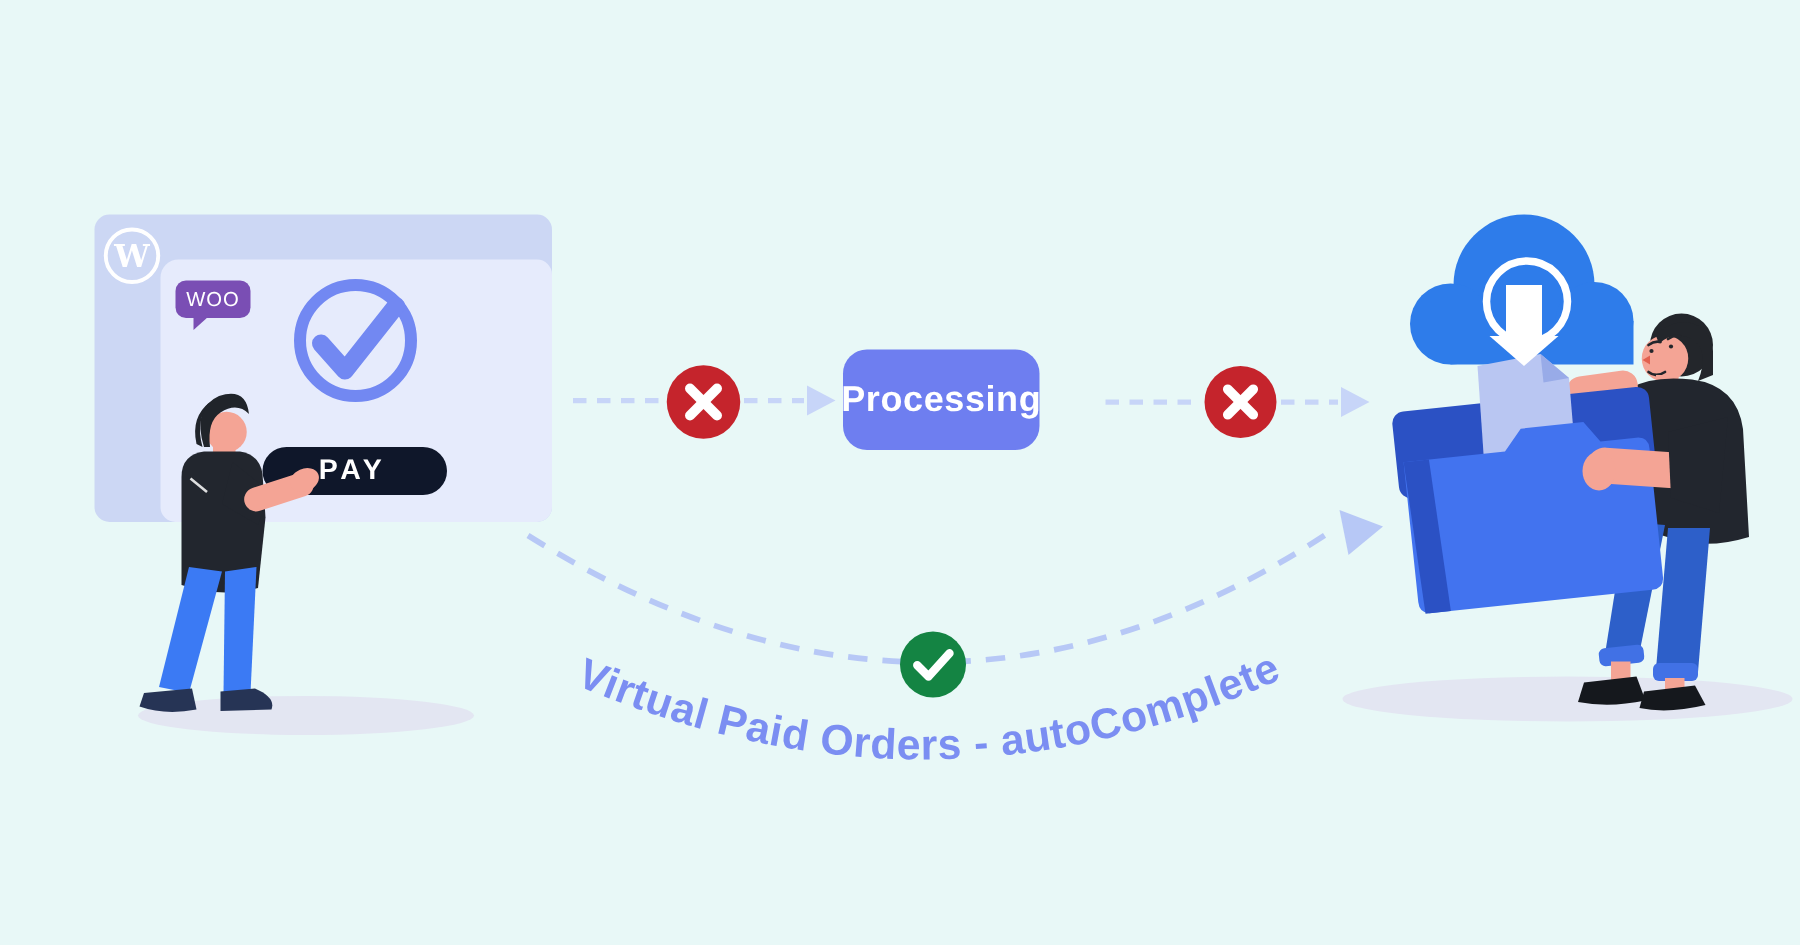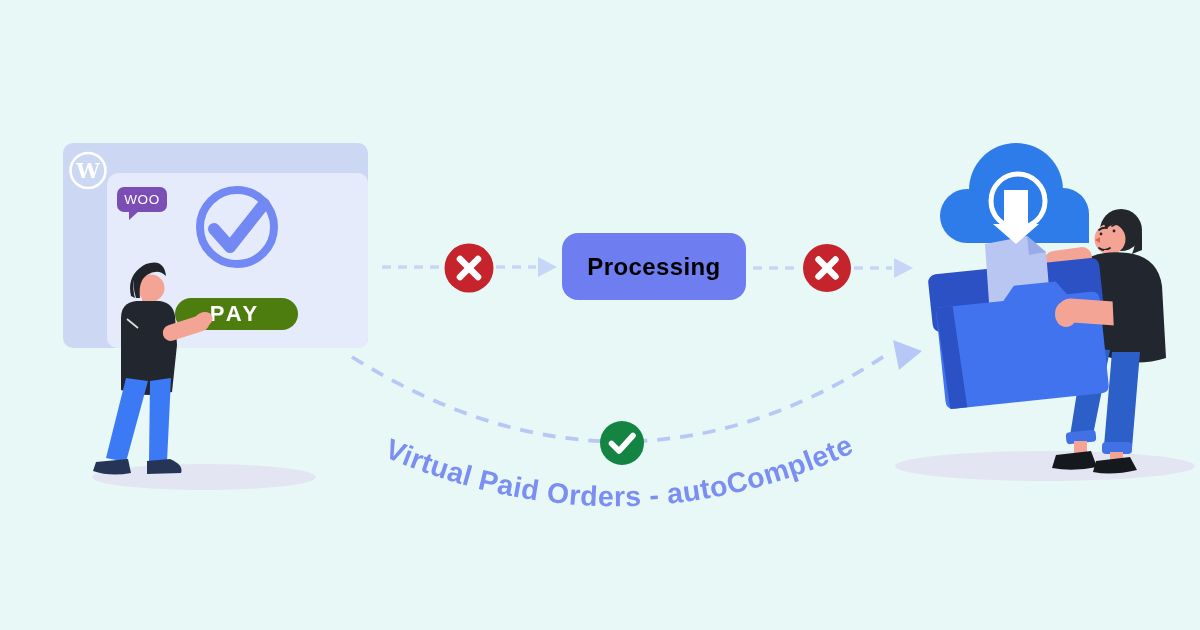--- a/index.html
+++ b/index.html
@@ -15,27 +15,27 @@
     background:#e6ebfc;border-radius:12px 10px 10px 10px;}
   .wp-logo{position:absolute;left:3px;top:6px;}
   .woo{position:absolute;left:54px;top:44px;width:50px;height:25px;
     background:#7a4eb4;border-radius:7px;color:#fff;font-weight:normal;
     font-size:13.5px;letter-spacing:.6px;display:flex;align-items:center;
     justify-content:center;}
   .woo-tail{position:absolute;left:12px;top:24px;width:0;height:0;
     border-top:9px solid #7a4eb4;border-right:10px solid transparent;}
   .check-circle{position:absolute;left:122px;top:32px;}
   .pay{position:absolute;left:112px;top:155px;width:123px;height:32px;
-    border-radius:16px;background:#4d7c0f;color:#fff;font-weight:bold;
-    font-size:22px;letter-spacing:3px;display:flex;align-items:center;
+    border-radius:16px;background:#0f172a;color:#fff;font-weight:bold;
+    font-size:19px;letter-spacing:3px;display:flex;align-items:center;
     justify-content:center;border:none;cursor:pointer;
     font-family:"Liberation Sans",sans-serif;padding-left:3px;}
   
-  .processing{position:absolute;left:562px;top:233px;width:184px;height:67px;
-    background:#6e7ef0;border-radius:16px;color:#000000;font-size:24px;
+  .processing{position:absolute;left:562px;top:233px;width:131px;height:67px;
+    background:#6e7ef0;border-radius:16px;color:#ffffff;font-size:24px;
     font-weight:600;letter-spacing:.4px;display:flex;align-items:center;
     justify-content:center;}
   .badge{position:absolute;}
   .badge-x1{left:441px;top:240px;}
   .badge-x2{left:799px;top:240px;}
   .badge-ok{left:598px;top:419px;}
 </style>
 </head>
 <body>
 

